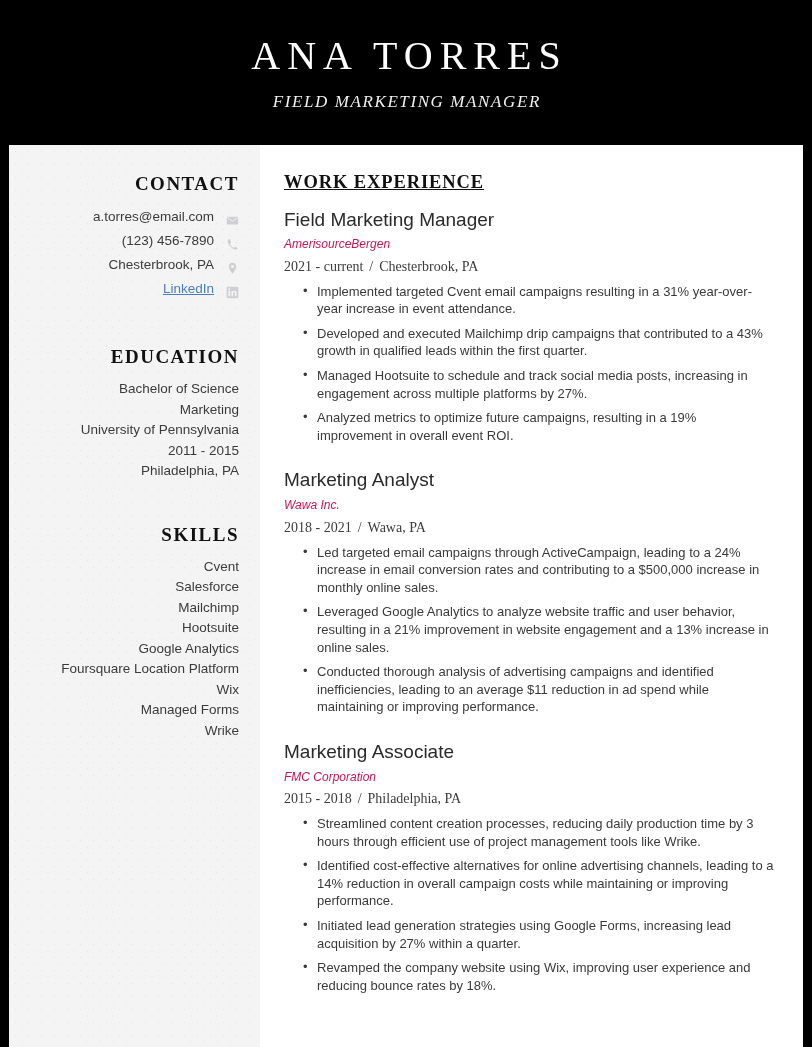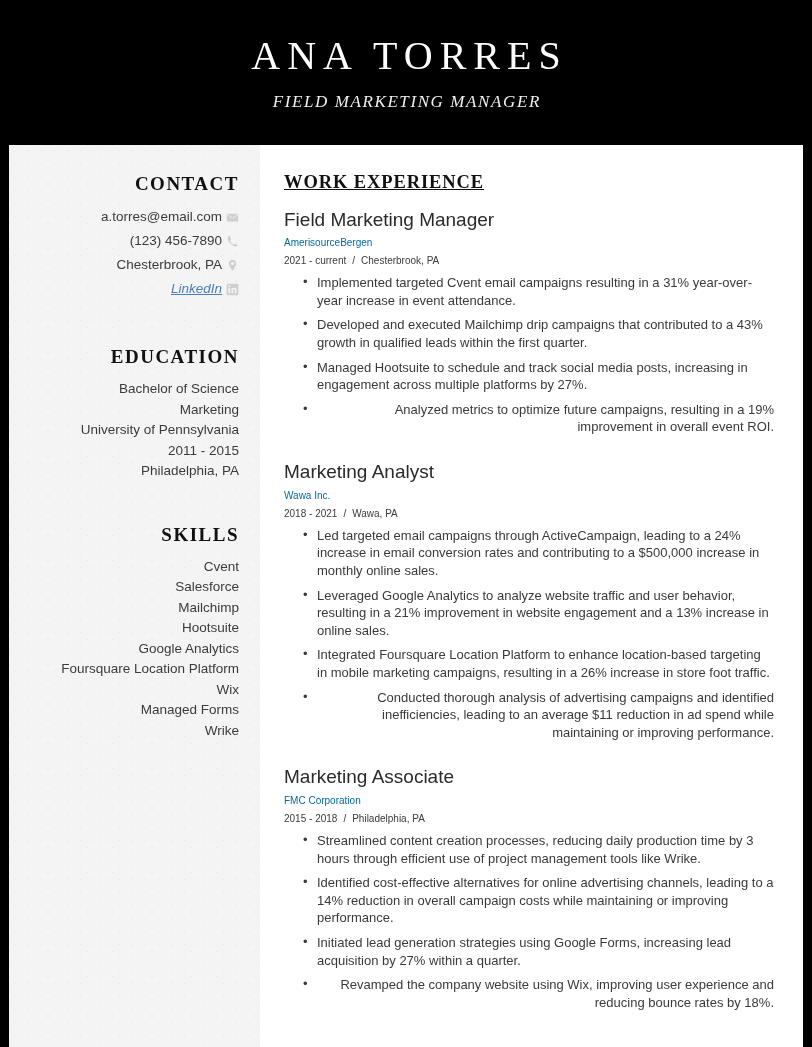--- a/index.html
+++ b/index.html
@@ -101,37 +101,36 @@
   .side-heading.education-h { padding-top: 44px; }
   .side-heading.skills-h { padding-top: 43px; }
 
   .contact-list {
     margin: 14px 0 0 0;
     padding: 0;
     list-style: none;
   }
   .contact-row {
     display: flex;
-    align-items: center;
+    align-items: flex-end;
     justify-content: flex-end;
-    gap: 4px;
+    gap: 12px;
     margin-bottom: 4px;
     height: 20px;
   }
   .contact-text {
     font-size: 13.5px;
     color: #3b3b3b;
     line-height: 20px;
     white-space: nowrap;
   }
   .contact-text.link {
     color: #4a7ebb;
     text-decoration: underline;
     cursor: pointer;
-    font-style: italic;
   }
   .contact-icon {
     width: 13px;
     height: 13px;
     flex: 0 0 13px;
     display: block;
     color: #cfcfd2;
   }
   .contact-icon svg { display: block; width: 13px; height: 13px; }
 
@@ -171,47 +170,49 @@
   .job:last-child { margin-bottom: 0; }
 
   .job-title {
     font-size: 19px;
     font-weight: 400;
     color: #2a2a2a;
     line-height: 1.25;
     margin: 0 0 5px 0;
   }
   .job-company {
-    font-size: 10px;
-    color: #0369a1;
+    font-size: 12px;
+    color: #be185d;
     line-height: 1.4;
     margin: 0 0 4px 0;
+    font-style: italic;
   }
   .job-meta {
-    font-size: 10px;
+    font-size: 14px;
     color: #3b3b3b;
     line-height: 1.4;
     margin: 0 0 6px 0;
+    font-family: Liberation Serif, serif;
   }
   .job-meta .sep { padding: 0 6px; }
 
   .bullets {
     margin: 0;
     padding: 0 0 0 33px;
     list-style: none;
   }
   .bullets li {
     position: relative;
     font-size: 13px;
     color: #3a3a3a;
     line-height: 17.6px;
     margin-bottom: 7px;
     text-align: left;
   }
-  .bullets li:last-child { margin-bottom: 0; text-align: right; }
+  .bullets li:last-child { margin-bottom: 0; }
   .bullets li::before {
     content: "\2022";
     position: absolute;
     left: -14px;
     top: -1px;
     font-size: 13px;
     color: #3a3a3a;
     line-height: 17.6px;
   }
 </style>
@@ -318,21 +319,20 @@
 
       <div class="job">
         <h3 class="job-title">Marketing Analyst</h3>
         <div class="job-company">Wawa Inc.</div>
         <div class="job-meta">
           <span>2018 - 2021</span><span class="sep">/</span><span>Wawa, PA</span>
         </div>
         <ul class="bullets">
           <li>Led targeted email campaigns through ActiveCampaign, leading to a 24% increase in email conversion rates and contributing to a $500,000 increase in monthly online sales.</li>
           <li>Leveraged Google Analytics to analyze website traffic and user behavior, resulting in a 21% improvement in website engagement and a 13% increase in online sales.</li>
-          <li>Integrated Foursquare Location Platform to enhance location-based targeting in mobile marketing campaigns, resulting in a 26% increase in store foot traffic.</li>
           <li>Conducted thorough analysis of advertising campaigns and identified inefficiencies, leading to an average $11 reduction in ad spend while maintaining or improving performance.</li>
         </ul>
       </div>
 
       <div class="job">
         <h3 class="job-title">Marketing Associate</h3>
         <div class="job-company">FMC Corporation</div>
         <div class="job-meta">
           <span>2015 - 2018</span><span class="sep">/</span><span>Philadelphia, PA</span>
         </div>

